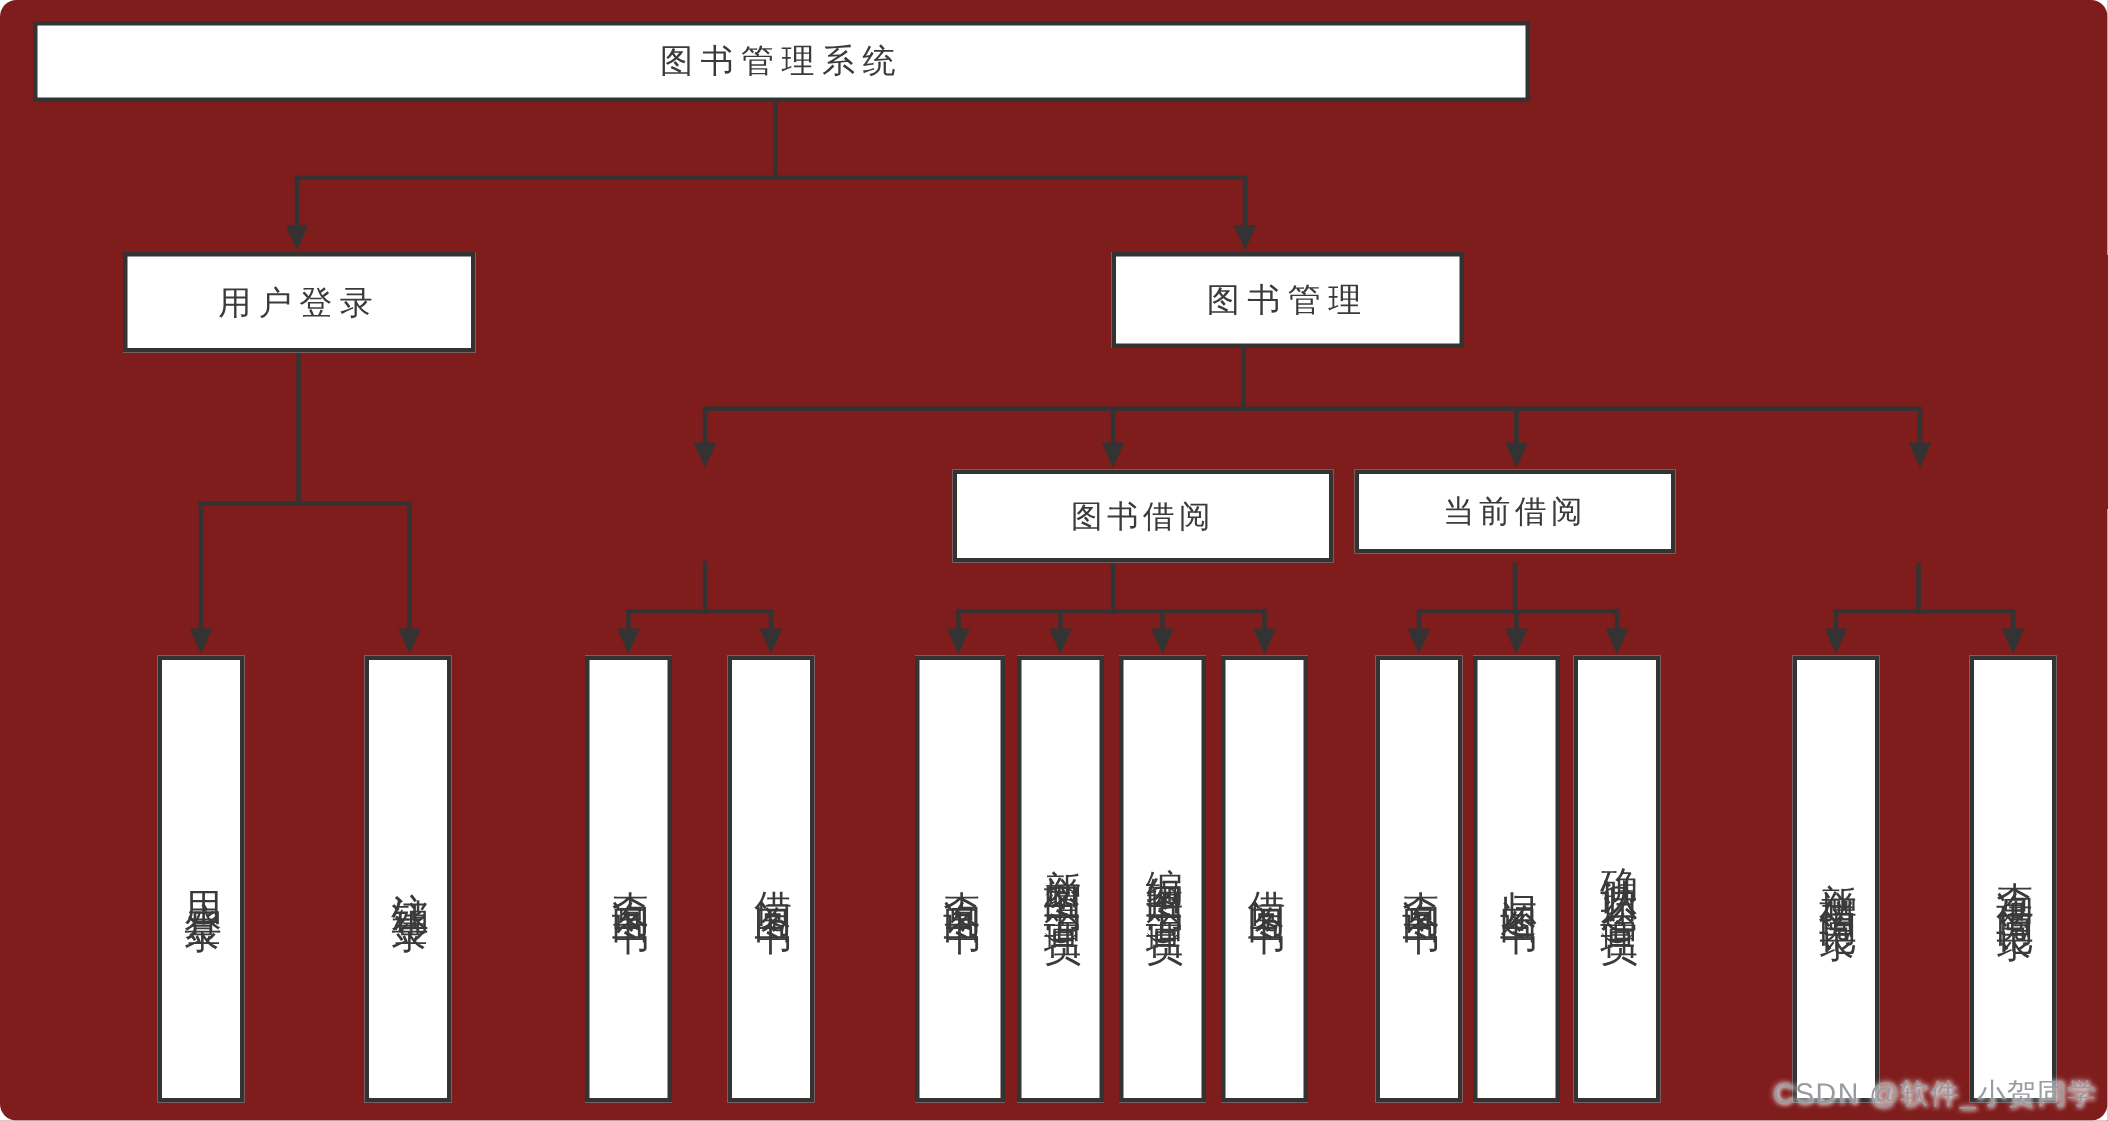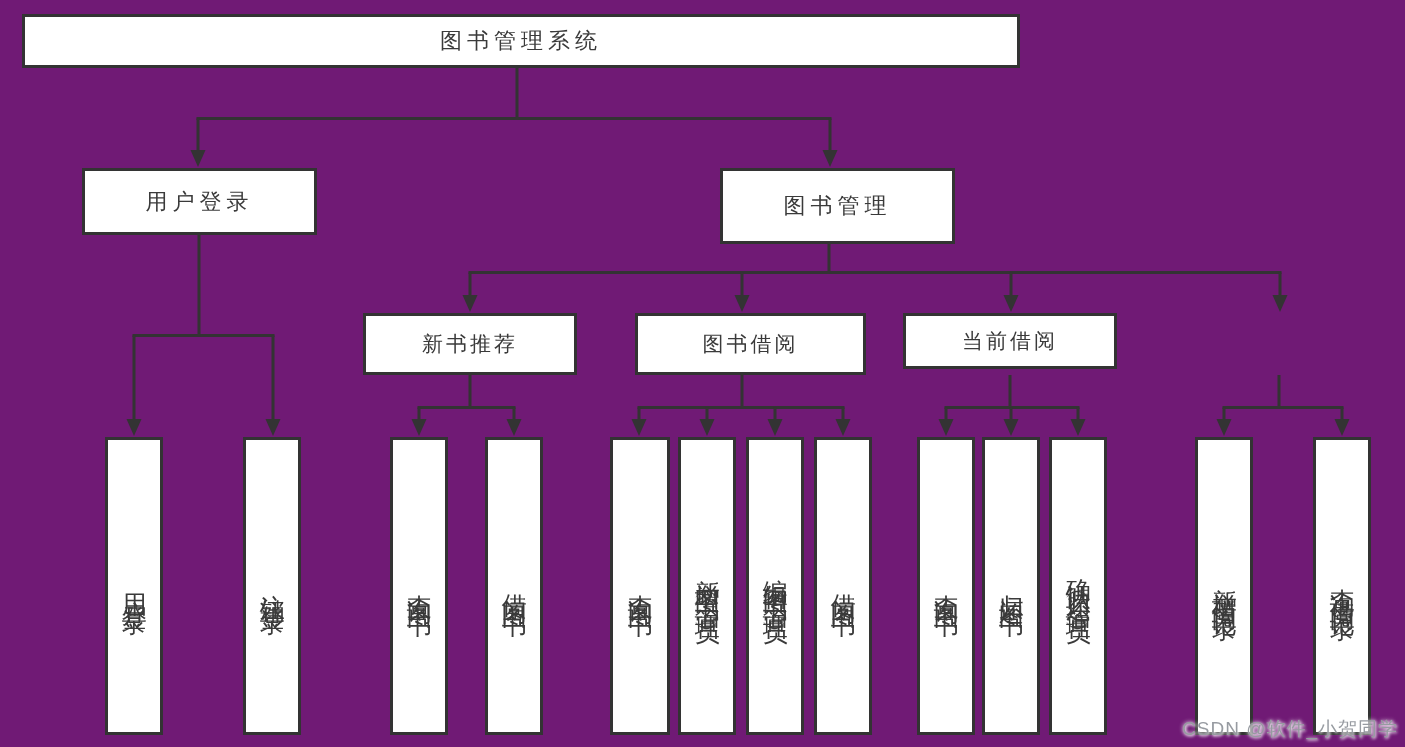--- a/index.html
+++ b/index.html
@@ -1,22 +1,23 @@
 <!DOCTYPE html>
 <html><head>
 <meta charset="utf-8">
 <style>
   html, body { margin: 0; padding: 0; background: #ffffff; }
   .canvas {
     position: relative;
     width: 1405px;
     height: 747px;
-    background: #701a75;
+    background: #7f1d1d;
     font-family: "Liberation Sans", "DejaVu Sans", sans-serif;
     overflow: hidden;
+    border-radius: 11px;
   }
   .connectors {
     position: absolute;
     left: 0; top: 0;
     width: 1405px; height: 747px;
   }
   .connectors line { stroke: #333333; stroke-width: 3; }
   .connectors polygon { fill: #333333; }
   .box {
     position: absolute;
@@ -128,28 +129,25 @@
     </g>
   </svg>
 
   <div class="box h" style="left:22px;top:14px;width:998px;height:54px">
     <span>图书管理系统</span>
   </div>
 
   <div class="box h" style="left:82px;top:168px;width:235px;height:67px">
     <span>用户登录</span>
   </div>
-  <div class="box h" style="left:720px;top:168px;width:235px;height:76px">
+  <div class="box h" style="left:741px;top:168px;width:235px;height:64px">
     <span>图书管理</span>
   </div>
 
-  <div class="box h l3" style="left:363px;top:313px;width:214px;height:62px">
-    <span>新书推荐</span>
-  </div>
-  <div class="box h l3" style="left:635px;top:313px;width:231px;height:62px">
+  <div class="box h l3" style="left:635px;top:313px;width:254px;height:62px">
     <span>图书借阅</span>
   </div>
   <div class="box h l3" style="left:903px;top:313px;width:214px;height:56px">
     <span>当前借阅</span>
   </div>
 
   <div class="box v" style="left:105px;top:437px;width:58px;height:298px">
     <span>用户登录</span>
   </div>
   <div class="box v" style="left:243px;top:437px;width:58px;height:298px">

